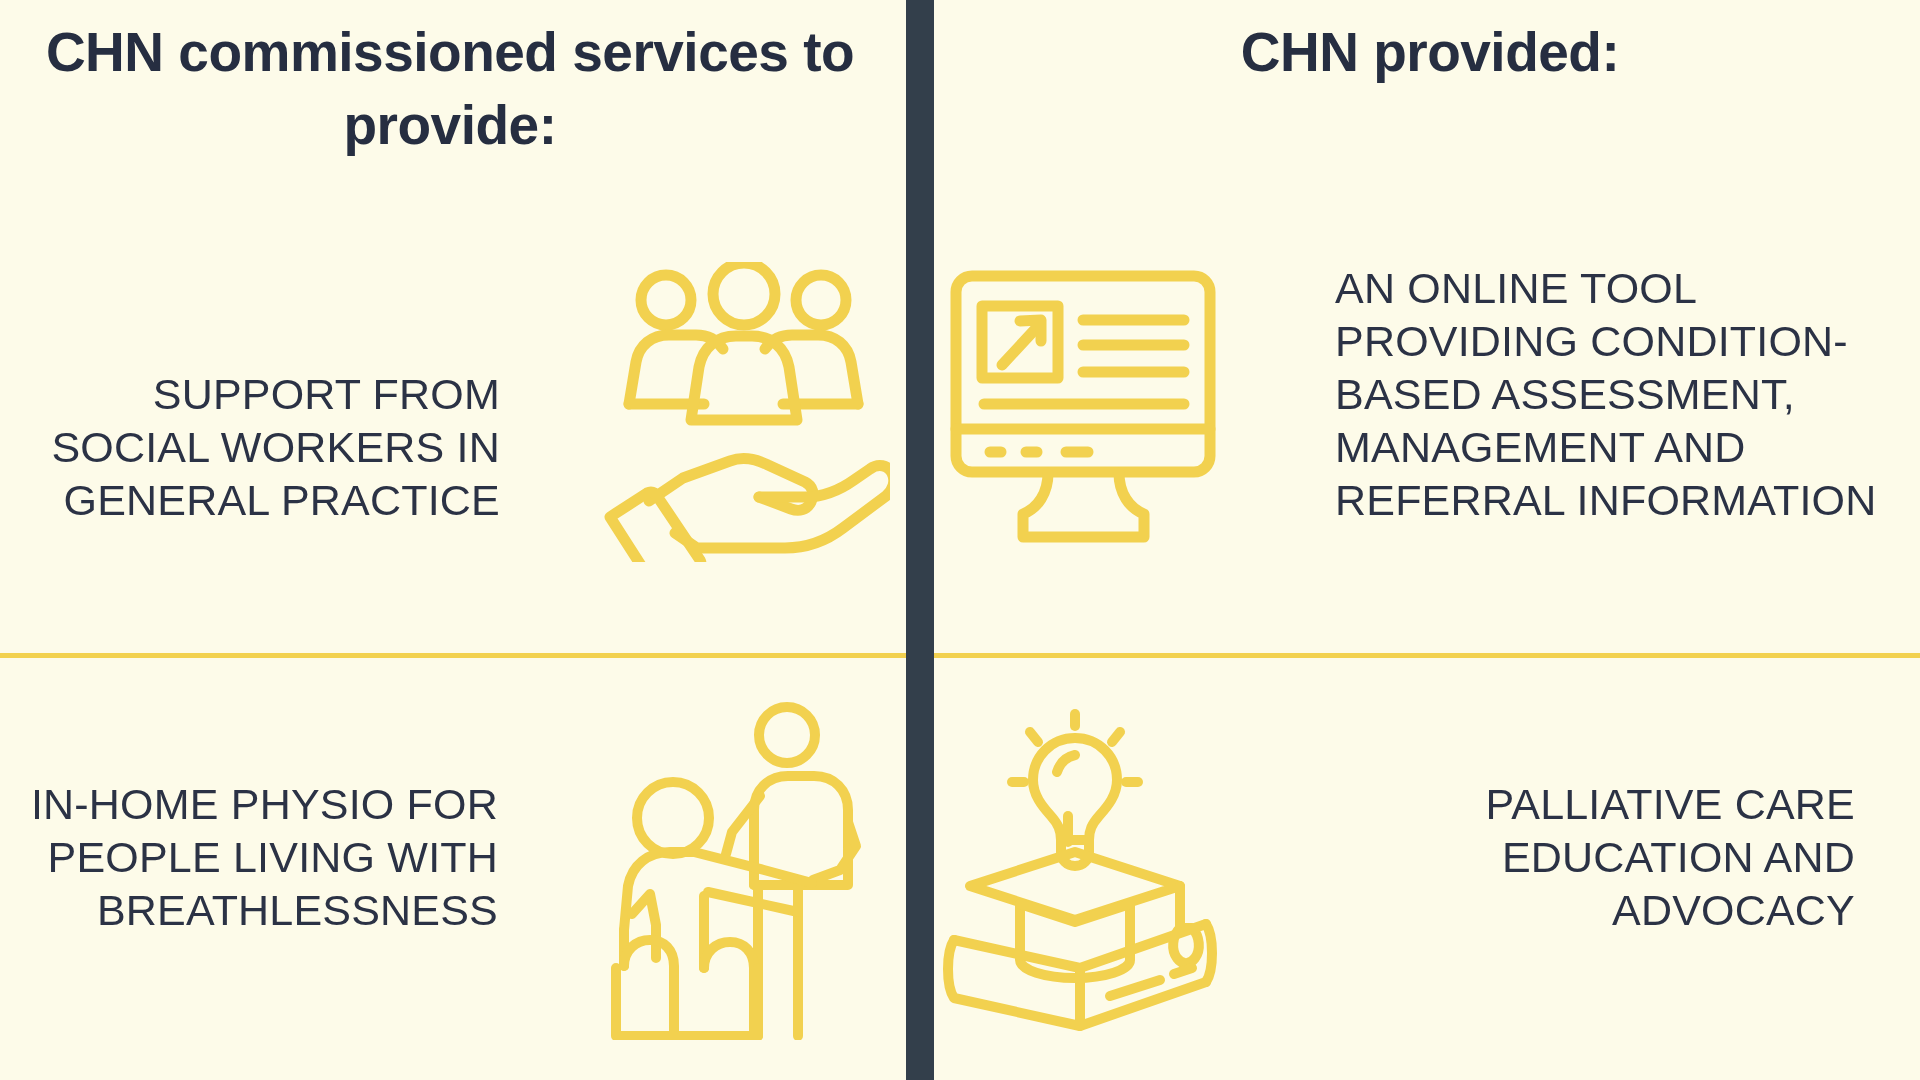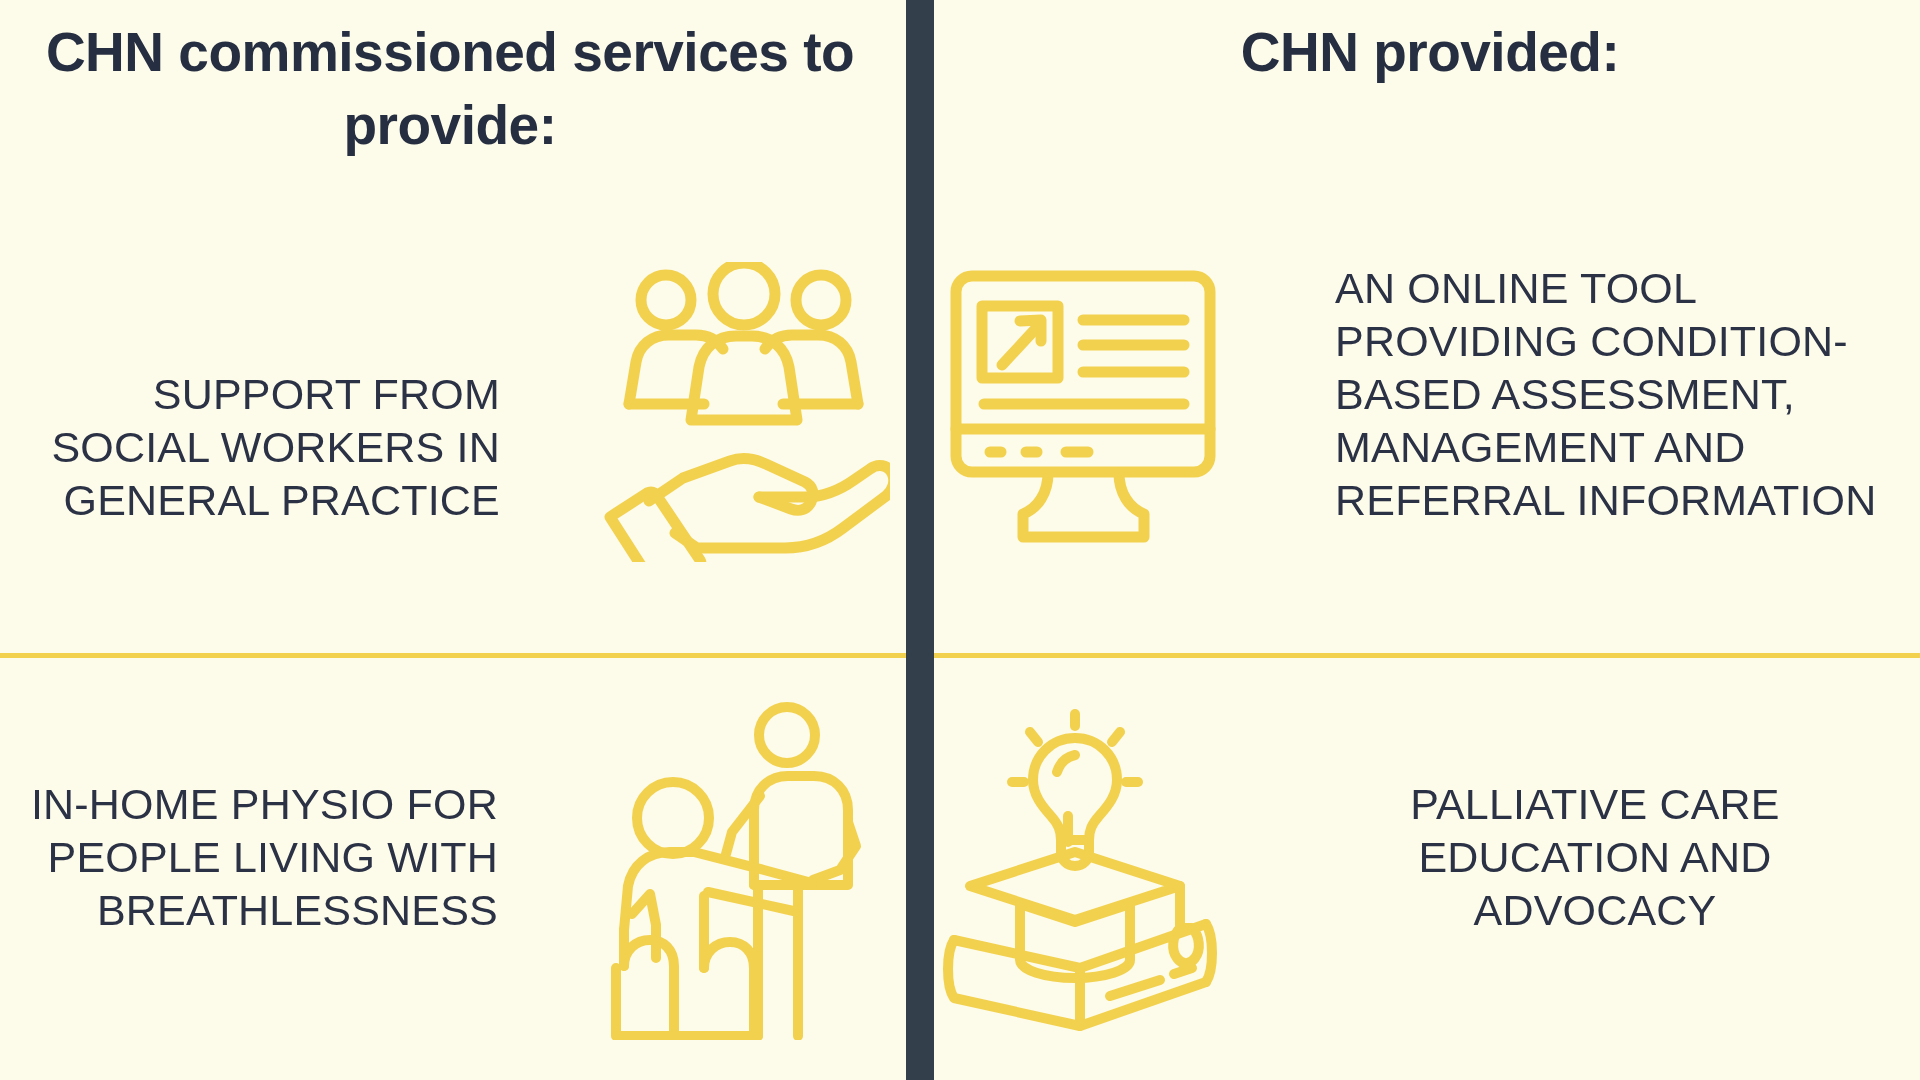--- a/index.html
+++ b/index.html
@@ -85,21 +85,21 @@
   #text-bl {
     left: 0px;
     top: 778px;
     width: 498px;
     text-align: right;
   }
   #text-br {
     left: 1335px;
     top: 778px;
     width: 520px;
-    text-align: center;
+    text-align: right;
   }
 
   
   .icon-box {
     position: absolute;
   }
   #icon-people   { left: 600px; top: 262px; width: 290px; height: 300px; }
   #icon-monitor  { left: 948px; top: 262px; width: 270px; height: 300px; }
   #icon-physio   { left: 608px; top: 700px; width: 260px; height: 340px; }
   #icon-education{ left: 930px; top: 700px; width: 290px; height: 340px; }

